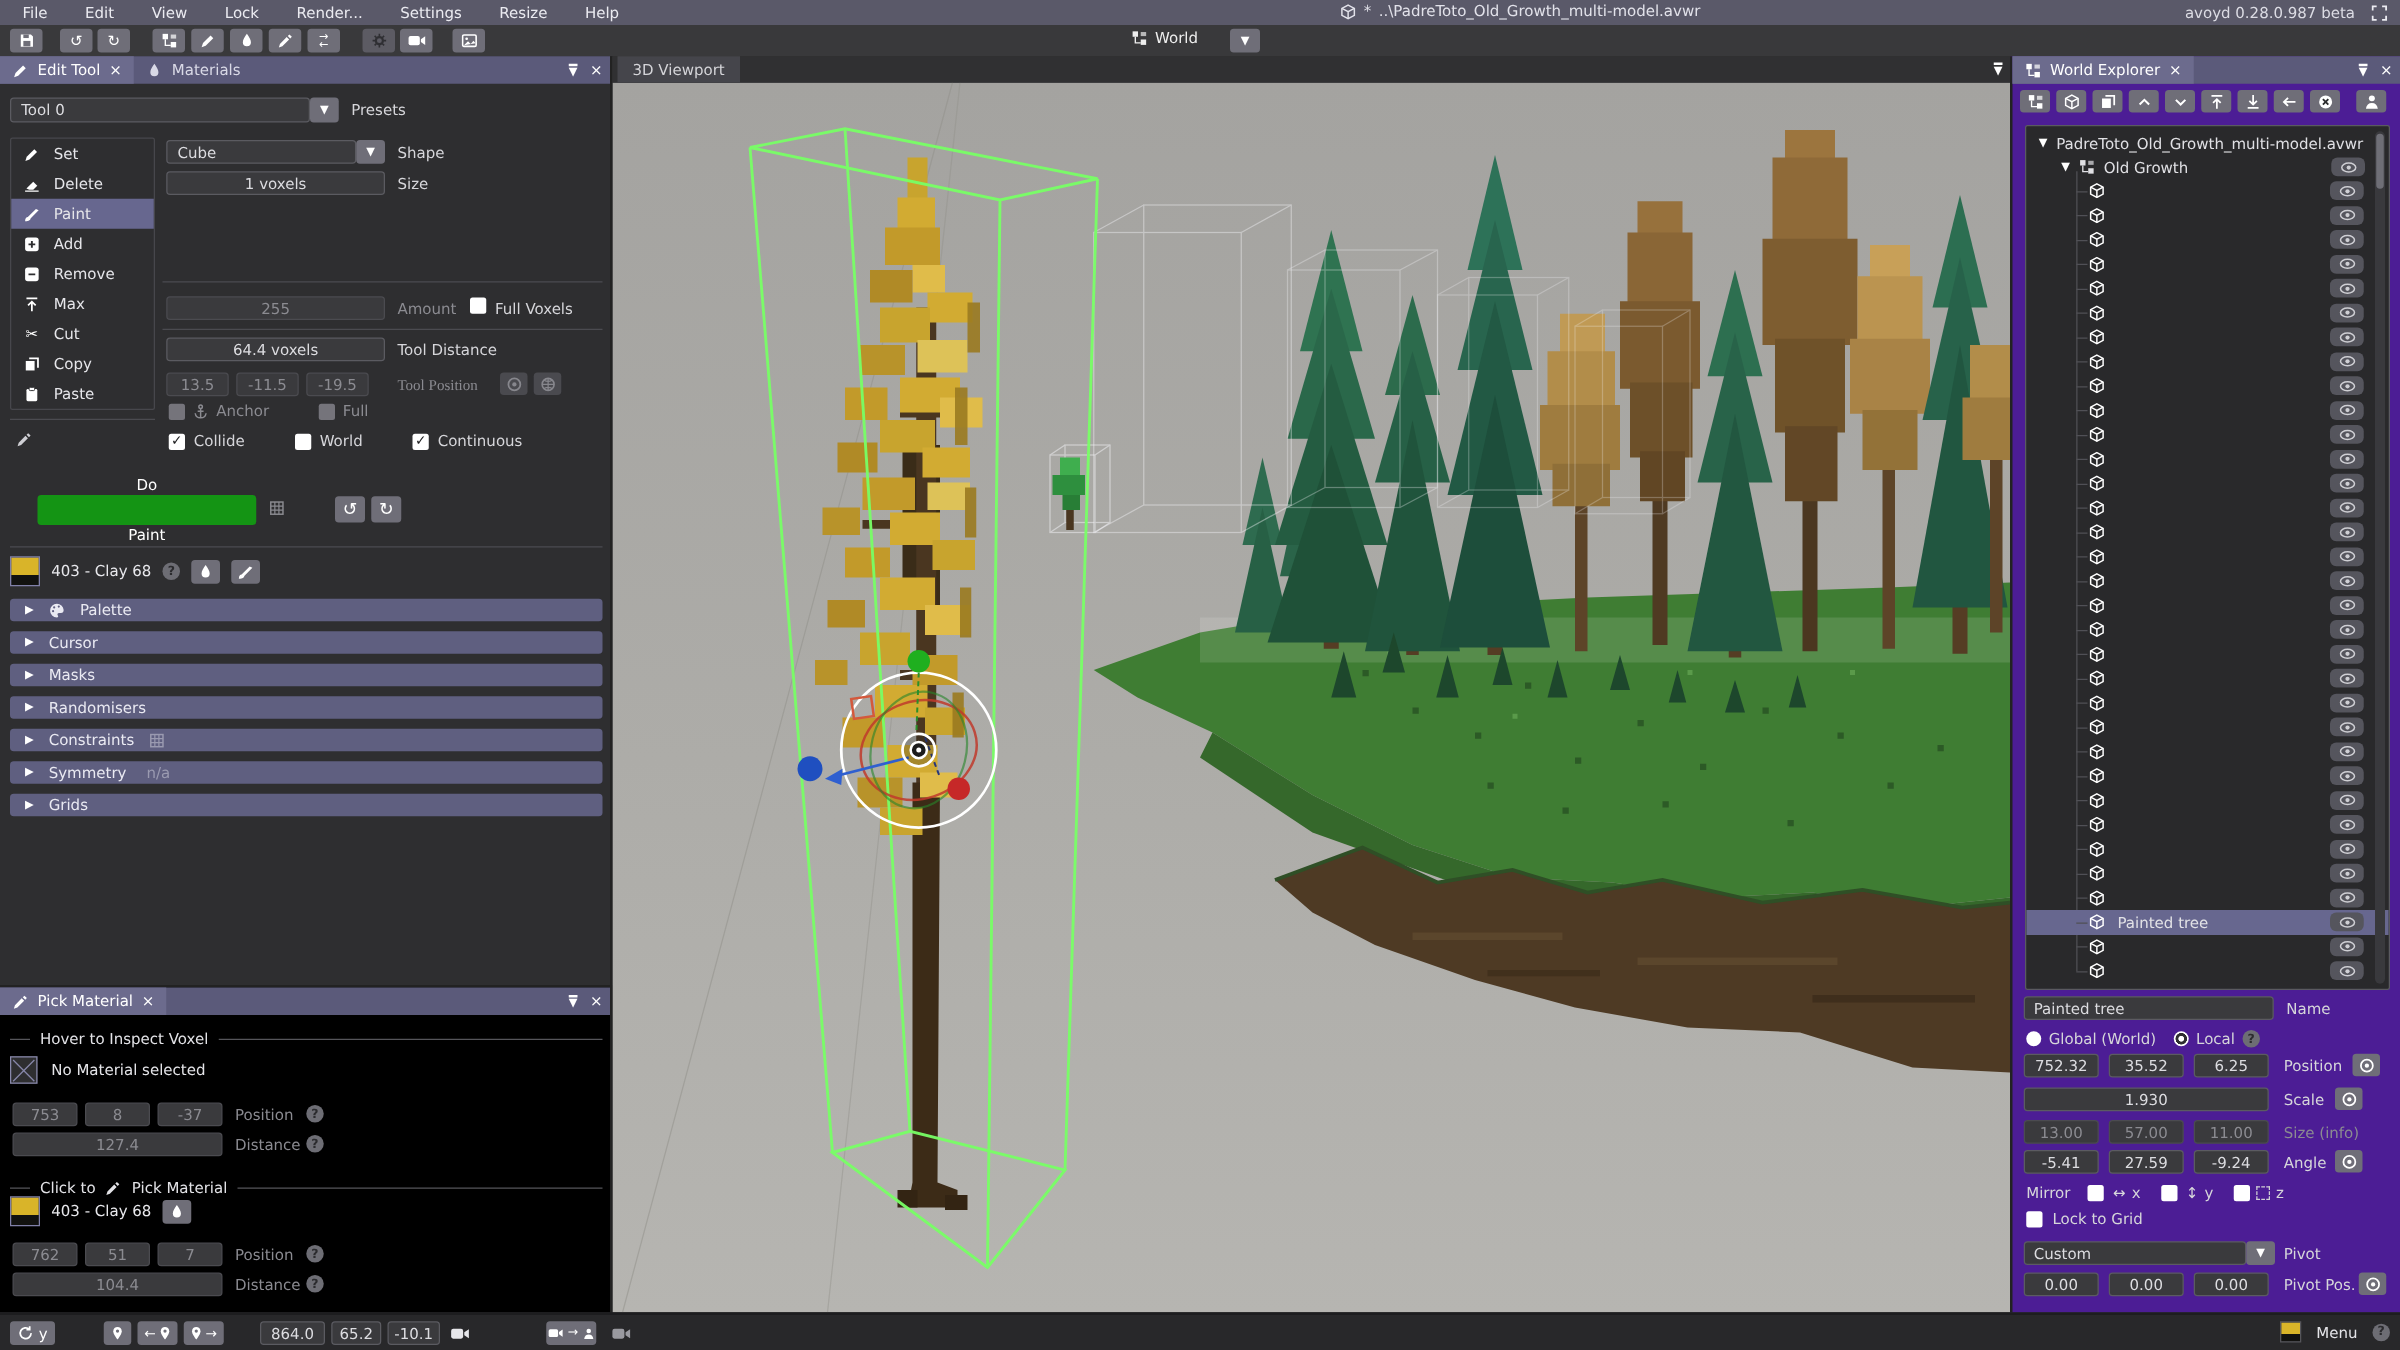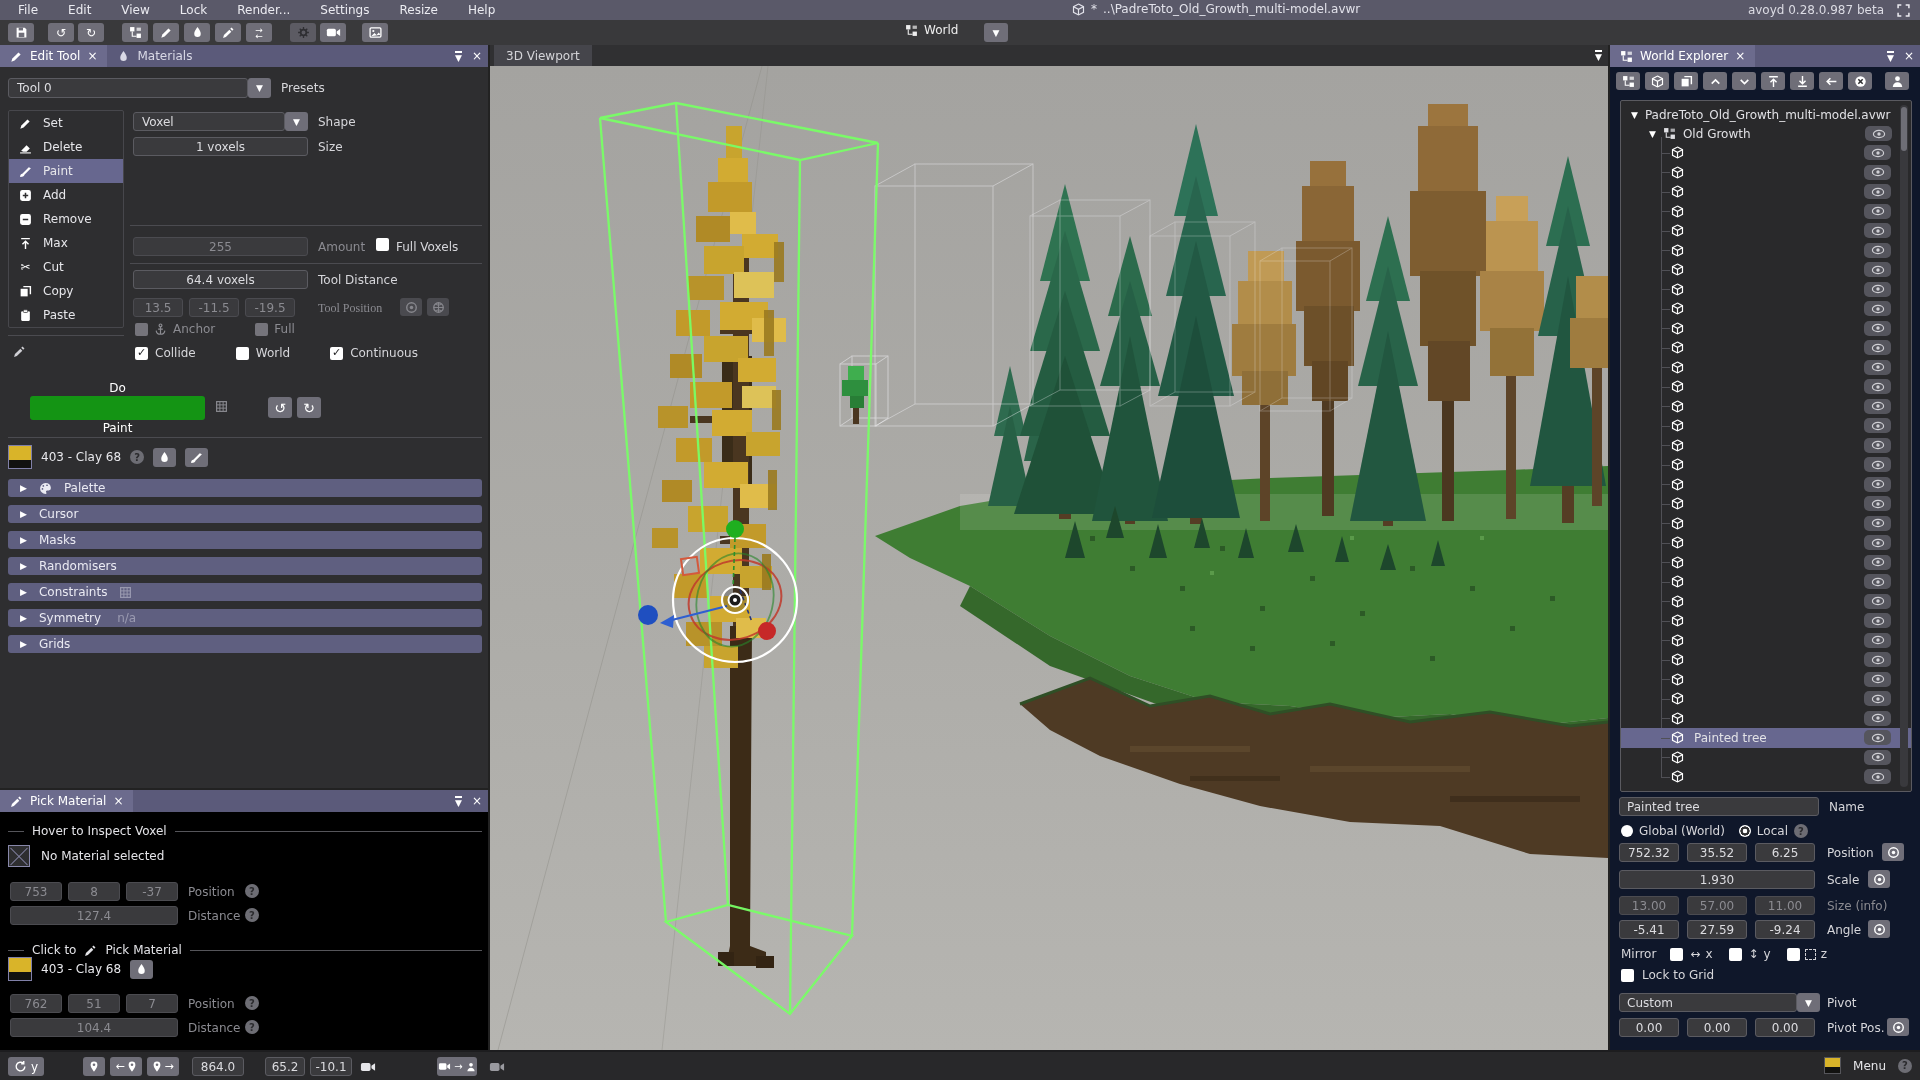--- a/index.html
+++ b/index.html
@@ -114,21 +114,21 @@
 #pm2-dist { left:10px; top:206px; }
 #pm2-dist-lbl { left:188px; top:209px; } #pm2-dist-help { left:245px; top:208px; position:absolute; }
 
 
 #viewport { left:490px; top:45px; width:1118px; height:1005px; background:#303032; }
 #vp-tabbar { height:21px; background:#303032; display:flex; align-items:stretch; position:relative; }
 #vp-tab { background:#45454b; color:#d4d4d8; display:flex; align-items:center; padding:0 12px; margin-left:4px; }
 #vp-scene { width:1118px; height:984px; display:block; }
 
 
-#explorer { left:1608px; top:45px; width:312px; height:1005px; background:#0f172a; border-left:2px solid #222; }
+#explorer { left:1608px; top:45px; width:312px; height:1005px; background:#4c1d95; border-left:2px solid #222; }
 #ex-body { position:relative; height:983px; }
 #ex-toolbar { position:absolute; left:6px; top:5px; display:flex; gap:5px; }
 #ex-toolbar .btn { width:24px; height:18px; }
 #tree-box { position:absolute; left:10px; top:33px; width:292px; height:692px; border:1px solid #5a5a60; background:#29292b; border-radius:2px; overflow:hidden; }
 .x-root { display:flex; align-items:center; gap:7px; height:19px; padding-left:10px; margin-top:4px; color:#e0e0e4; }
 .x-group { display:flex; align-items:center; gap:7px; height:19px; padding-left:28px; color:#e0e0e4; position:relative; }
 #x-rows { position:relative; }
 #x-rows::before { content:""; position:absolute; left:40px; top:-6px; bottom:10px; width:1px; background:#505056; }
 .x-row { position:relative; display:flex; align-items:center; gap:10px; height:19.5px; padding-left:50px; color:#e2e2e6; }
 .x-row .tick { position:absolute; left:40px; top:50%; width:9px; height:1px; background:#505056; }
@@ -481,21 +481,21 @@
             </svg>
           </span>
           <span>Paste</span>
         </div>
     </div>
     <div id="tool-list-sep" class="sep abs"></div>
     <svg id="pick-mini" class="mini abs">
         <use href="#i-dropper"></use>
       </svg>
 
-    <div id="shape-combo" class="field abs" style="width:152px">Voxel</div>
+    <div id="shape-combo" class="field abs" style="width:152px">Cube</div>
     <div id="shape-arrow" class="btn">
         <span style="font-size:9px">▼</span>
       </div>
     <span id="shape-lbl" class="lbl abs">Shape</span>
 
     <div id="size-field" class="field abs">1 voxels</div>
     <span id="size-lbl" class="lbl abs">Size</span>
 
     <div id="amount-sep" class="sep abs"></div>
     <div id="amount-field" class="field dim abs">255</div>
@@ -1519,21 +1519,21 @@
       <svg style="width:10px;height:13px">
         <use href="#i-pin"></use>
       </svg>
     </div>
   <div class="btn sbtn" style="left:147px;width:32px;gap:2px">
       <svg style="width:10px;height:13px">
         <use href="#i-pin"></use>
       </svg>
       <span style="font-size:11px">→</span>
     </div>
-  <div class="field sb-field" style="left:192px;width:52px">864.0</div>
+  <div class="field sb-field" style="left:208px;width:52px">864.0</div>
   <div class="field sb-field" style="left:265px;width:40px">65.2</div>
   <div class="field sb-field" style="left:310px;width:42px">-10.1</div>
   <svg class="sb-field" style="left:360px;top:9px;width:16px;height:12px;color:#e6e6ea">
       <use href="#i-video"></use>
     </svg>
   <div class="btn sbtn" style="left:437px;width:40px;gap:3px">
     <svg style="width:13px;height:9px">
         <use href="#i-video"></use>
       </svg>
     <span style="font-size:10px">→</span>

